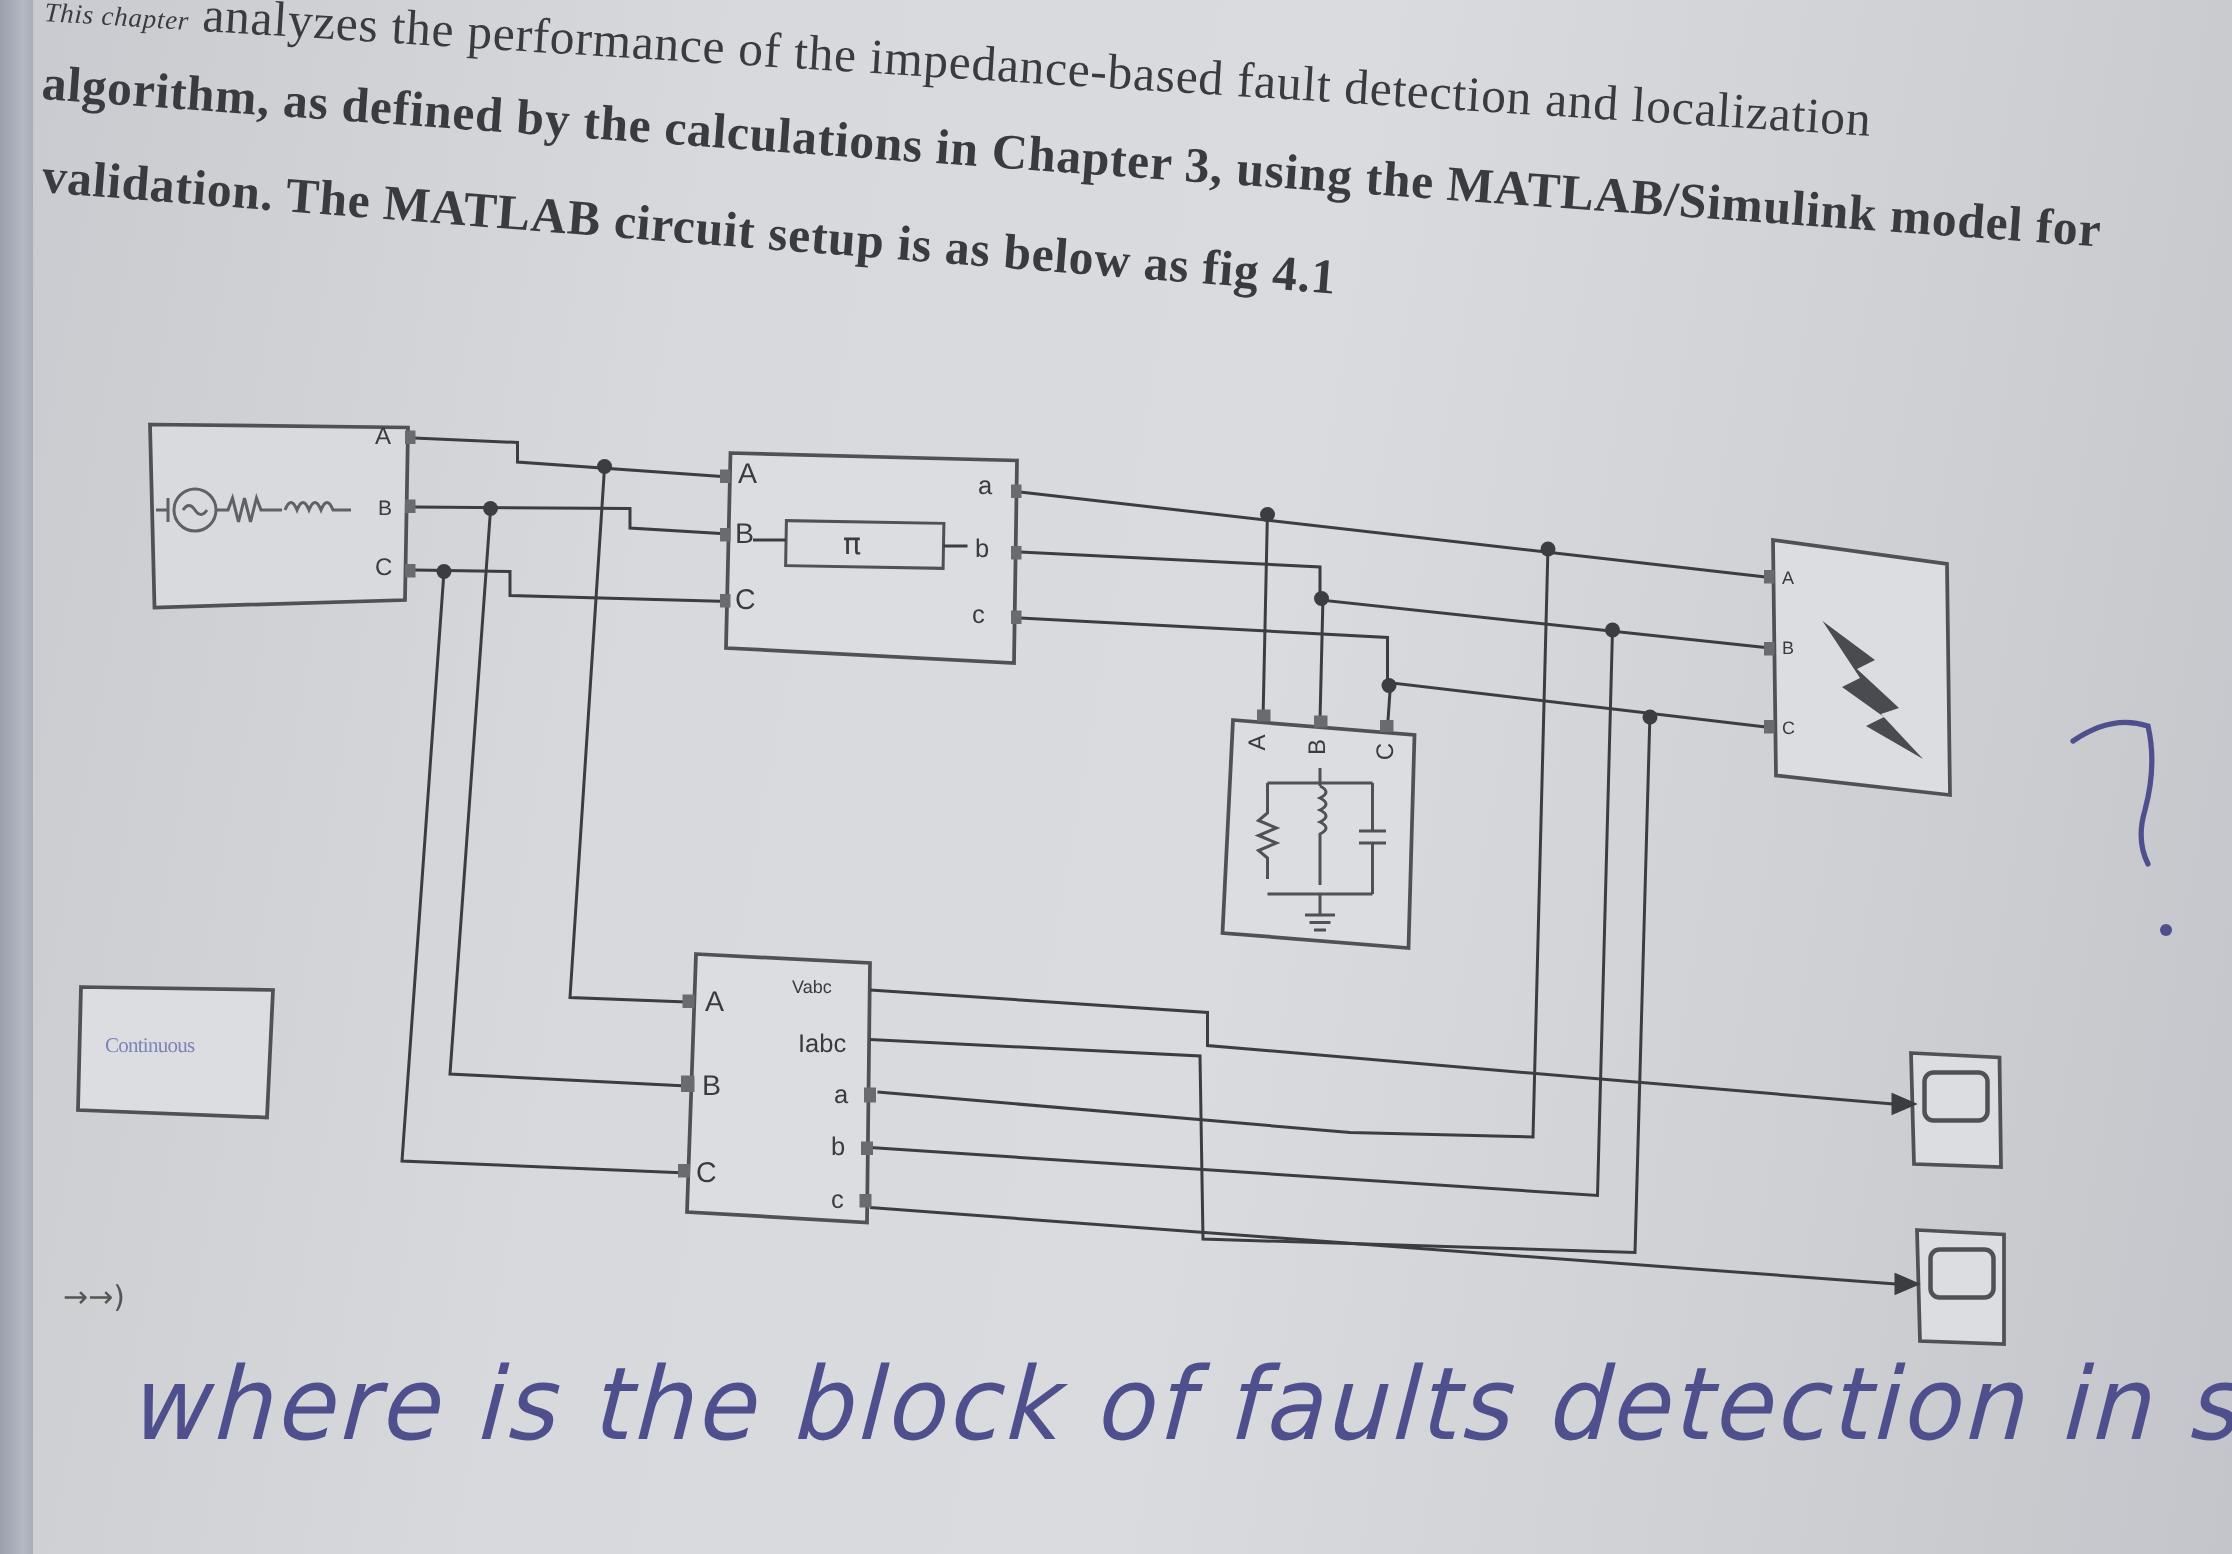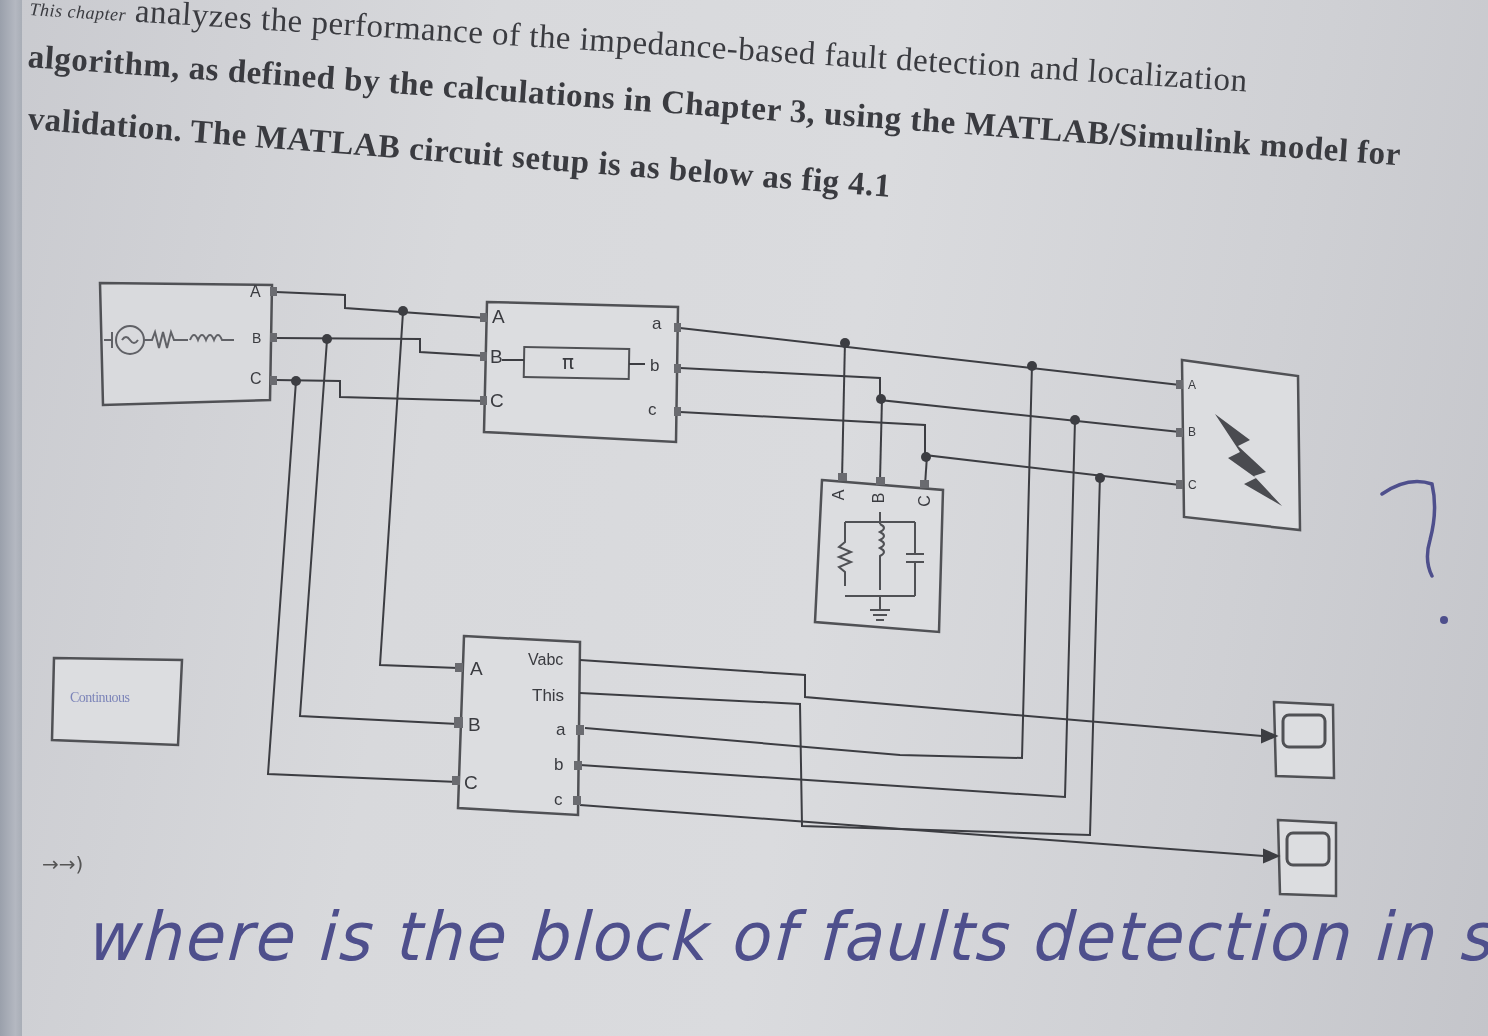--- a/index.html
+++ b/index.html
@@ -163,22 +163,22 @@
   <span style="position:absolute;left:1188px;top:425px;font-size:12px;">B</span>
   <span style="position:absolute;left:1188px;top:478px;font-size:12px;">C</span>
 
   <span style="position:absolute;left:834px;top:486px;font-size:16px;transform:rotate(-90deg);">A</span>
   <span style="position:absolute;left:874px;top:489px;font-size:16px;transform:rotate(-90deg);">B</span>
   <span style="position:absolute;left:919px;top:492px;font-size:16px;transform:rotate(-90deg);">C</span>
 
   <span style="position:absolute;left:470px;top:658px;font-size:19px;">A</span>
   <span style="position:absolute;left:468px;top:714px;font-size:19px;">B</span>
   <span style="position:absolute;left:464px;top:772px;font-size:19px;">C</span>
-  <span style="position:absolute;left:528px;top:651px;font-size:16px;">Vabc</span>
-  <span style="position:absolute;left:532px;top:686px;font-size:17px;">This</span>
+  <span style="position:absolute;left:528px;top:651px;font-size:12px;">Vabc</span>
+  <span style="position:absolute;left:532px;top:686px;font-size:17px;">Iabc</span>
   <span style="position:absolute;left:556px;top:720px;font-size:17px;">a</span>
   <span style="position:absolute;left:554px;top:755px;font-size:17px;">b</span>
   <span style="position:absolute;left:554px;top:790px;font-size:17px;">c</span>
 
   <span style="position:absolute;left:70px;top:690px;font-size:14px;color:#7c84b8;letter-spacing:-0.5px;font-family:Liberation Serif, serif;">Continuous</span>
 </div>
 
 <div class="arrow-mark">→→)</div>
 
 <svg class="question" viewBox="0 0 80 160">

